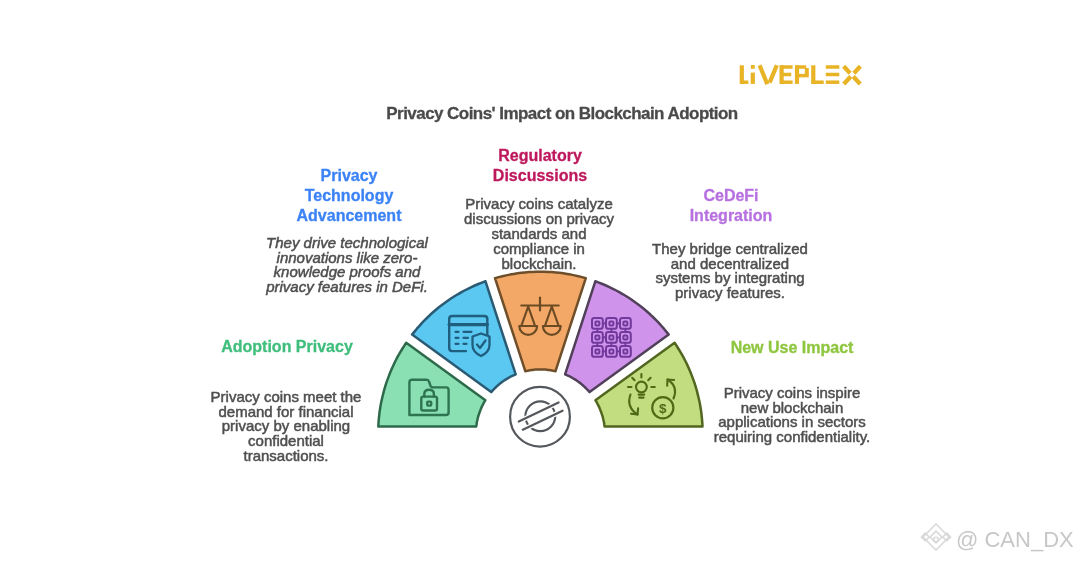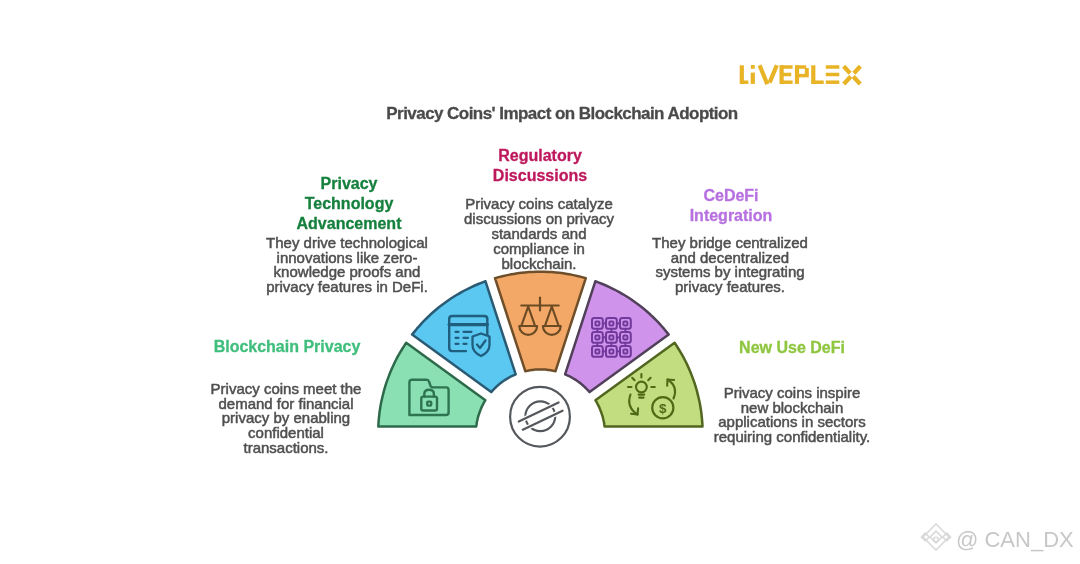--- a/index.html
+++ b/index.html
@@ -7,33 +7,33 @@
          font-family:"Liberation Sans", sans-serif; filter:blur(0.45px); }
   .blk { position:absolute; text-align:center; }
   .hd { font-weight:bold; font-size:16px; line-height:20px; -webkit-text-stroke:0.3px currentColor; }
   .bd { font-size:15px; line-height:14.7px; color:#4f4f4f; -webkit-text-stroke:0.5px #4f4f4f; }
 </style>
 </head>
 <body>
 
 <div class="blk" style="left:0; top:104px; width:1068px; font-weight:bold; font-size:17px; letter-spacing:-0.55px; color:#4a4a4a;padding-left:28px; -webkit-text-stroke:0.3px #4a4a4a;">Privacy Coins' Impact on Blockchain Adoption</div>
 
-<div class="blk hd" style="left:261px; top:166px; width:176px; color:#15803d;margin-top:8px;">Privacy<br>Technology<br>Advancement</div>
-<div class="blk bd" style="left:259px; top:236px; width:176px;">They drive technological<br>innovations like zero-<br>knowledge proofs and<br>privacy features in DeFi.</div>
+<div class="blk hd" style="left:261px; top:166px; width:176px; color:#3b82f6;">Privacy<br>Technology<br>Advancement</div>
+<div class="blk bd" style="left:259px; top:236px; width:176px;font-style:italic;">They drive technological<br>innovations like zero-<br>knowledge proofs and<br>privacy features in DeFi.</div>
 
 <div class="blk hd" style="left:452px; top:146px; width:176px; color:#be185d;">Regulatory<br>Discussions</div>
 <div class="blk bd" style="left:451px; top:196px; width:176px; line-height:15.1px;">Privacy coins catalyze<br>discussions on privacy<br>standards and<br>compliance in<br>blockchain.</div>
 
 <div class="blk hd" style="left:643px; top:186px; width:176px; color:#b770e0;">CeDeFi<br>Integration</div>
-<div class="blk bd" style="left:642px; top:236px; width:176px;">They bridge centralized<br>and decentralized<br>systems by integrating<br>privacy features.</div>
+<div class="blk bd" style="left:642px; top:242px; width:176px;">They bridge centralized<br>and decentralized<br>systems by integrating<br>privacy features.</div>
 
-<div class="blk hd" style="left:199px; top:337px; width:176px; color:#3fbe7c;">Blockchain Privacy</div>
-<div class="blk bd" style="left:198px; top:382px; width:176px;">Privacy coins meet the<br>demand for financial<br>privacy by enabling<br>confidential<br>transactions.</div>
+<div class="blk hd" style="left:199px; top:337px; width:176px; color:#3fbe7c;">Adoption Privacy</div>
+<div class="blk bd" style="left:198px; top:390px; width:176px;">Privacy coins meet the<br>demand for financial<br>privacy by enabling<br>confidential<br>transactions.</div>
 
-<div class="blk hd" style="left:704px; top:338px; width:176px; color:#8fc640;">New Use DeFi</div>
+<div class="blk hd" style="left:704px; top:338px; width:176px; color:#8fc640;">New Use Impact</div>
 <div class="blk bd" style="left:704px; top:386px; width:176px;">Privacy coins inspire<br>new blockchain<br>applications in sectors<br>requiring confidentiality.</div>
 
 <div class="blk" style="left:956px; top:527px; width:200px; text-align:left; font-size:22px; color:#c7c7c7;">@ CAN_DX</div>
 
 <svg width="1080" height="564" viewBox="0 0 1080 564" style="position:absolute; left:0; top:0;">
 <polygon points="476.2,426.5 378.3,426.5 378.3,426.5 378.5,422.8 378.8,419.1 379.2,415.4 379.6,411.7 380.2,408.0 380.8,404.3 381.6,400.6 382.4,397.0 383.3,393.4 384.2,389.8 385.3,386.2 386.4,382.7 387.7,379.1 389.0,375.6 390.3,372.2 391.8,368.7 393.3,365.4 394.9,362.0 396.6,358.7 398.4,355.4 400.3,352.1 402.2,349.0 404.2,345.8 406.2,342.7 485.4,400.2 485.4,400.2 484.8,401.2 484.2,402.2 483.6,403.2 483.1,404.3 482.5,405.3 482.0,406.4 481.5,407.4 481.1,408.5 480.6,409.6 480.2,410.7 479.8,411.7 479.4,412.8 479.0,414.0 478.6,415.1 478.3,416.2 478.0,417.3 477.7,418.5 477.4,419.6 477.2,420.7 476.9,421.9 476.7,423.0 476.6,424.2 476.4,425.3 476.2,426.5" fill="#8ADFB3" stroke="#2D6A4A" stroke-width="2.5" stroke-linejoin="round"></polygon>
 <polygon points="491.2,392.1 412.1,334.6 412.1,334.6 414.5,331.6 416.9,328.7 419.5,325.8 422.0,322.9 424.7,320.2 427.4,317.5 430.2,314.8 433.0,312.3 435.9,309.8 438.9,307.3 441.9,305.0 445.0,302.7 448.1,300.5 451.3,298.3 454.5,296.3 457.8,294.3 461.1,292.4 464.5,290.5 467.9,288.8 471.4,287.1 474.8,285.5 478.4,284.0 481.9,282.6 485.5,281.3 515.7,374.3 515.7,374.3 514.6,374.8 513.4,375.3 512.3,375.9 511.1,376.4 510.0,377.0 508.9,377.6 507.8,378.3 506.7,378.9 505.6,379.6 504.5,380.3 503.5,381.0 502.4,381.7 501.4,382.5 500.4,383.3 499.4,384.1 498.4,384.9 497.5,385.7 496.5,386.6 495.6,387.5 494.7,388.4 493.8,389.3 492.9,390.2 492.1,391.1 491.2,392.1" fill="#5BC8F1" stroke="#2A5A74" stroke-width="2.5" stroke-linejoin="round"></polygon>
 <polygon points="525.3,371.2 495.0,278.2 495.0,278.2 498.7,277.1 502.4,276.2 506.2,275.4 509.9,274.6 513.7,273.9 517.5,273.3 521.3,272.8 525.1,272.4 528.9,272.1 532.7,271.9 536.6,271.7 540.4,271.7 544.2,271.7 548.1,271.9 551.9,272.1 555.7,272.4 559.5,272.8 563.3,273.3 567.1,273.9 570.9,274.6 574.6,275.4 578.4,276.2 582.1,277.1 585.8,278.2 555.5,371.2 555.5,371.2 554.3,370.9 553.1,370.7 551.8,370.4 550.6,370.2 549.3,370.0 548.0,369.9 546.8,369.7 545.5,369.6 544.2,369.5 542.9,369.5 541.7,369.4 540.4,369.4 539.1,369.4 537.9,369.5 536.6,369.5 535.3,369.6 534.0,369.7 532.8,369.9 531.5,370.0 530.2,370.2 529.0,370.4 527.7,370.7 526.5,370.9 525.3,371.2" fill="#F4A868" stroke="#6E4F2A" stroke-width="2.5" stroke-linejoin="round"></polygon>
 <polygon points="565.1,374.3 595.3,281.3 595.3,281.3 598.9,282.6 602.4,284.0 606.0,285.5 609.4,287.1 612.9,288.8 616.3,290.5 619.7,292.4 623.0,294.3 626.3,296.3 629.5,298.3 632.7,300.5 635.8,302.7 638.9,305.0 641.9,307.3 644.9,309.8 647.8,312.3 650.6,314.8 653.4,317.5 656.1,320.2 658.8,322.9 661.3,325.8 663.9,328.7 666.3,331.6 668.7,334.6 589.6,392.1 589.6,392.1 588.7,391.1 587.9,390.2 587.0,389.3 586.1,388.4 585.2,387.5 584.3,386.6 583.3,385.7 582.4,384.9 581.4,384.1 580.4,383.3 579.4,382.5 578.4,381.7 577.3,381.0 576.3,380.3 575.2,379.6 574.1,378.9 573.0,378.3 571.9,377.6 570.8,377.0 569.7,376.4 568.5,375.9 567.4,375.3 566.2,374.8 565.1,374.3" fill="#D093EC" stroke="#514059" stroke-width="2.5" stroke-linejoin="round"></polygon>
 <polygon points="595.4,400.2 674.6,342.7 674.6,342.7 676.6,345.8 678.6,349.0 680.5,352.1 682.4,355.4 684.2,358.7 685.9,362.0 687.5,365.4 689.0,368.7 690.5,372.2 691.8,375.6 693.1,379.1 694.4,382.7 695.5,386.2 696.6,389.8 697.5,393.4 698.4,397.0 699.2,400.6 700.0,404.3 700.6,408.0 701.2,411.7 701.6,415.4 702.0,419.1 702.3,422.8 702.5,426.5 604.6,426.5 604.6,426.5 604.4,425.3 604.2,424.2 604.1,423.0 603.9,421.9 603.6,420.7 603.4,419.6 603.1,418.5 602.8,417.3 602.5,416.2 602.2,415.1 601.8,414.0 601.4,412.8 601.0,411.7 600.6,410.7 600.2,409.6 599.7,408.5 599.3,407.4 598.8,406.4 598.3,405.3 597.7,404.3 597.2,403.2 596.6,402.2 596.0,401.2 595.4,400.2" fill="#C2DD80" stroke="#51661E" stroke-width="2.5" stroke-linejoin="round"></polygon>

